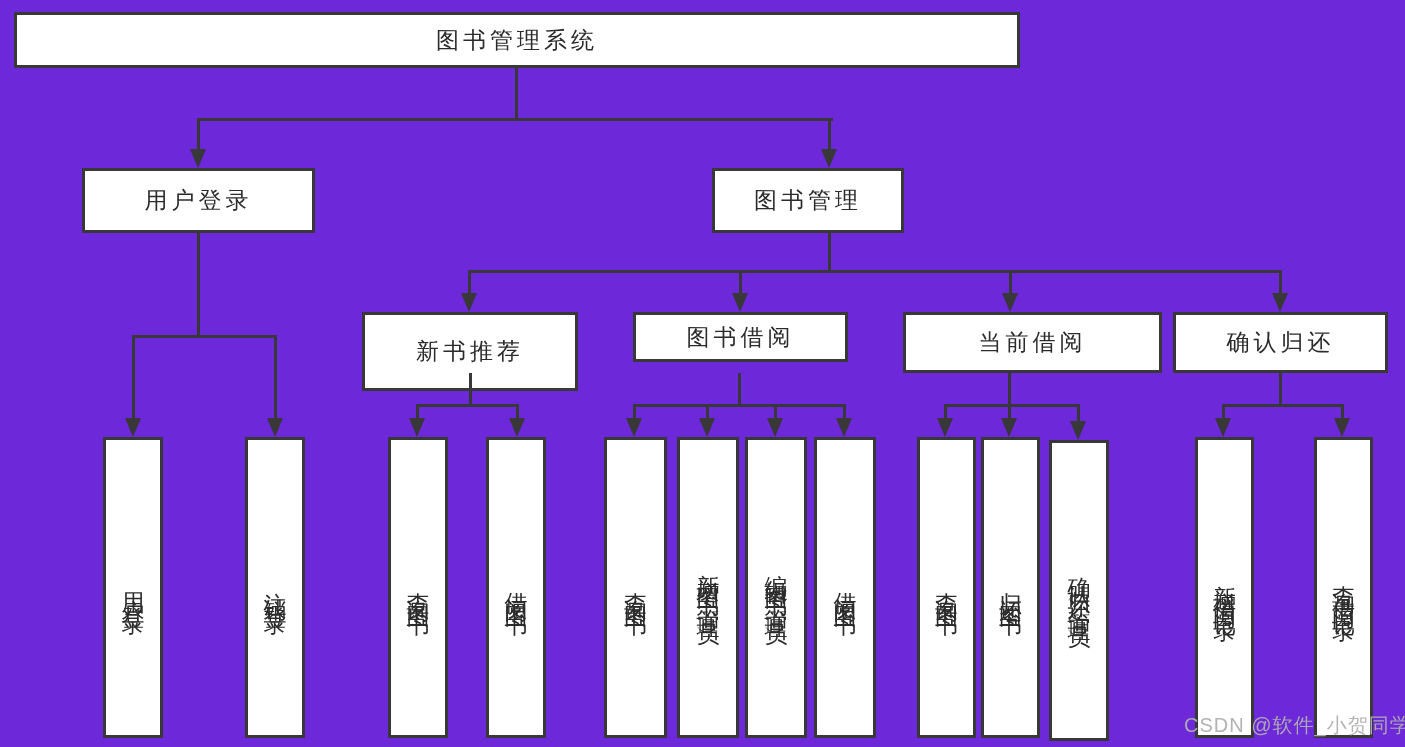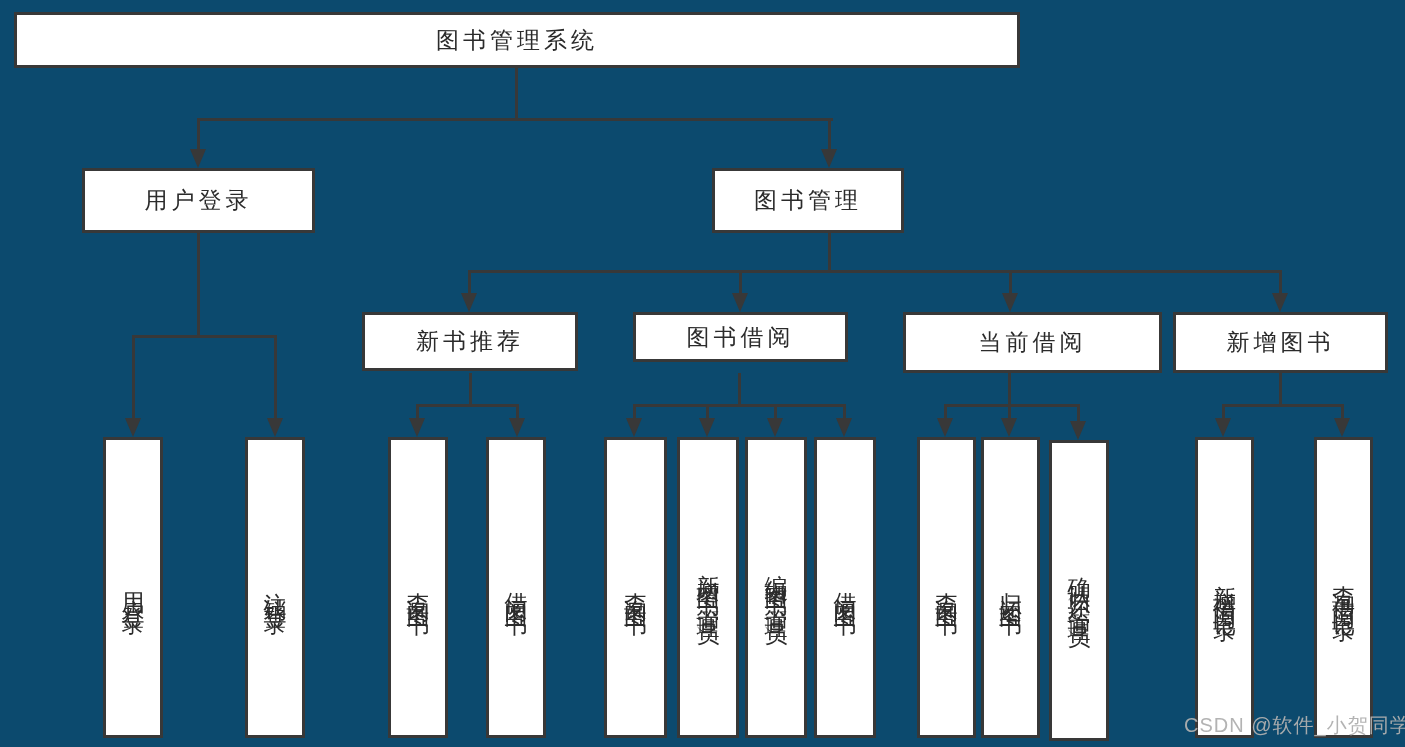--- a/index.html
+++ b/index.html
@@ -1,17 +1,17 @@
 <!DOCTYPE html>
 <html><head>
 <meta charset="utf-8">
 <style>
   html,body { margin:0; padding:0; background:#ffffff; }
   .canvas {
-    position:relative; width:1405px; height:747px; background:#0c4a6e;
+    position:relative; width:1405px; height:747px; background:#6d28d9;
     font-family:"Liberation Sans", sans-serif; overflow:hidden;
   }
   .box {
     position:absolute; box-sizing:border-box;
     border:3px solid #383838; background:#ffffff;
     display:flex; align-items:center; justify-content:center;
     color:#2b2b2b;
   }
   .box.h span { font-size:23px; letter-spacing:4px; white-space:nowrap; }
   .box.v span {
@@ -41,34 +41,34 @@
   </div>
 
   <div class="box h" style="left:82px;top:168px;width:233px;height:65px">
     <span>用户登录</span>
   </div>
 
   <div class="box h" style="left:712px;top:168px;width:192px;height:65px">
     <span>图书管理</span>
   </div>
 
-  <div class="box h" style="left:362px;top:312px;width:216px;height:59px">
+  <div class="box h" style="left:362px;top:312px;width:216px;height:79px">
     <span>新书推荐</span>
   </div>
 
   <div class="box h" style="left:633px;top:312px;width:215px;height:50px">
     <span>图书借阅</span>
   </div>
 
   <div class="box h" style="left:903px;top:312px;width:259px;height:61px">
     <span>当前借阅</span>
   </div>
 
   <div class="box h" style="left:1173px;top:312px;width:215px;height:61px">
-    <span>新增图书</span>
+    <span>确认归还</span>
   </div>
 
   <div class="box v" style="left:103px;top:437px;width:60px;height:301px">
     <span>用户登录</span>
   </div>
 
   <div class="box v" style="left:245px;top:437px;width:60px;height:301px">
     <span>注销登录</span>
   </div>
 

